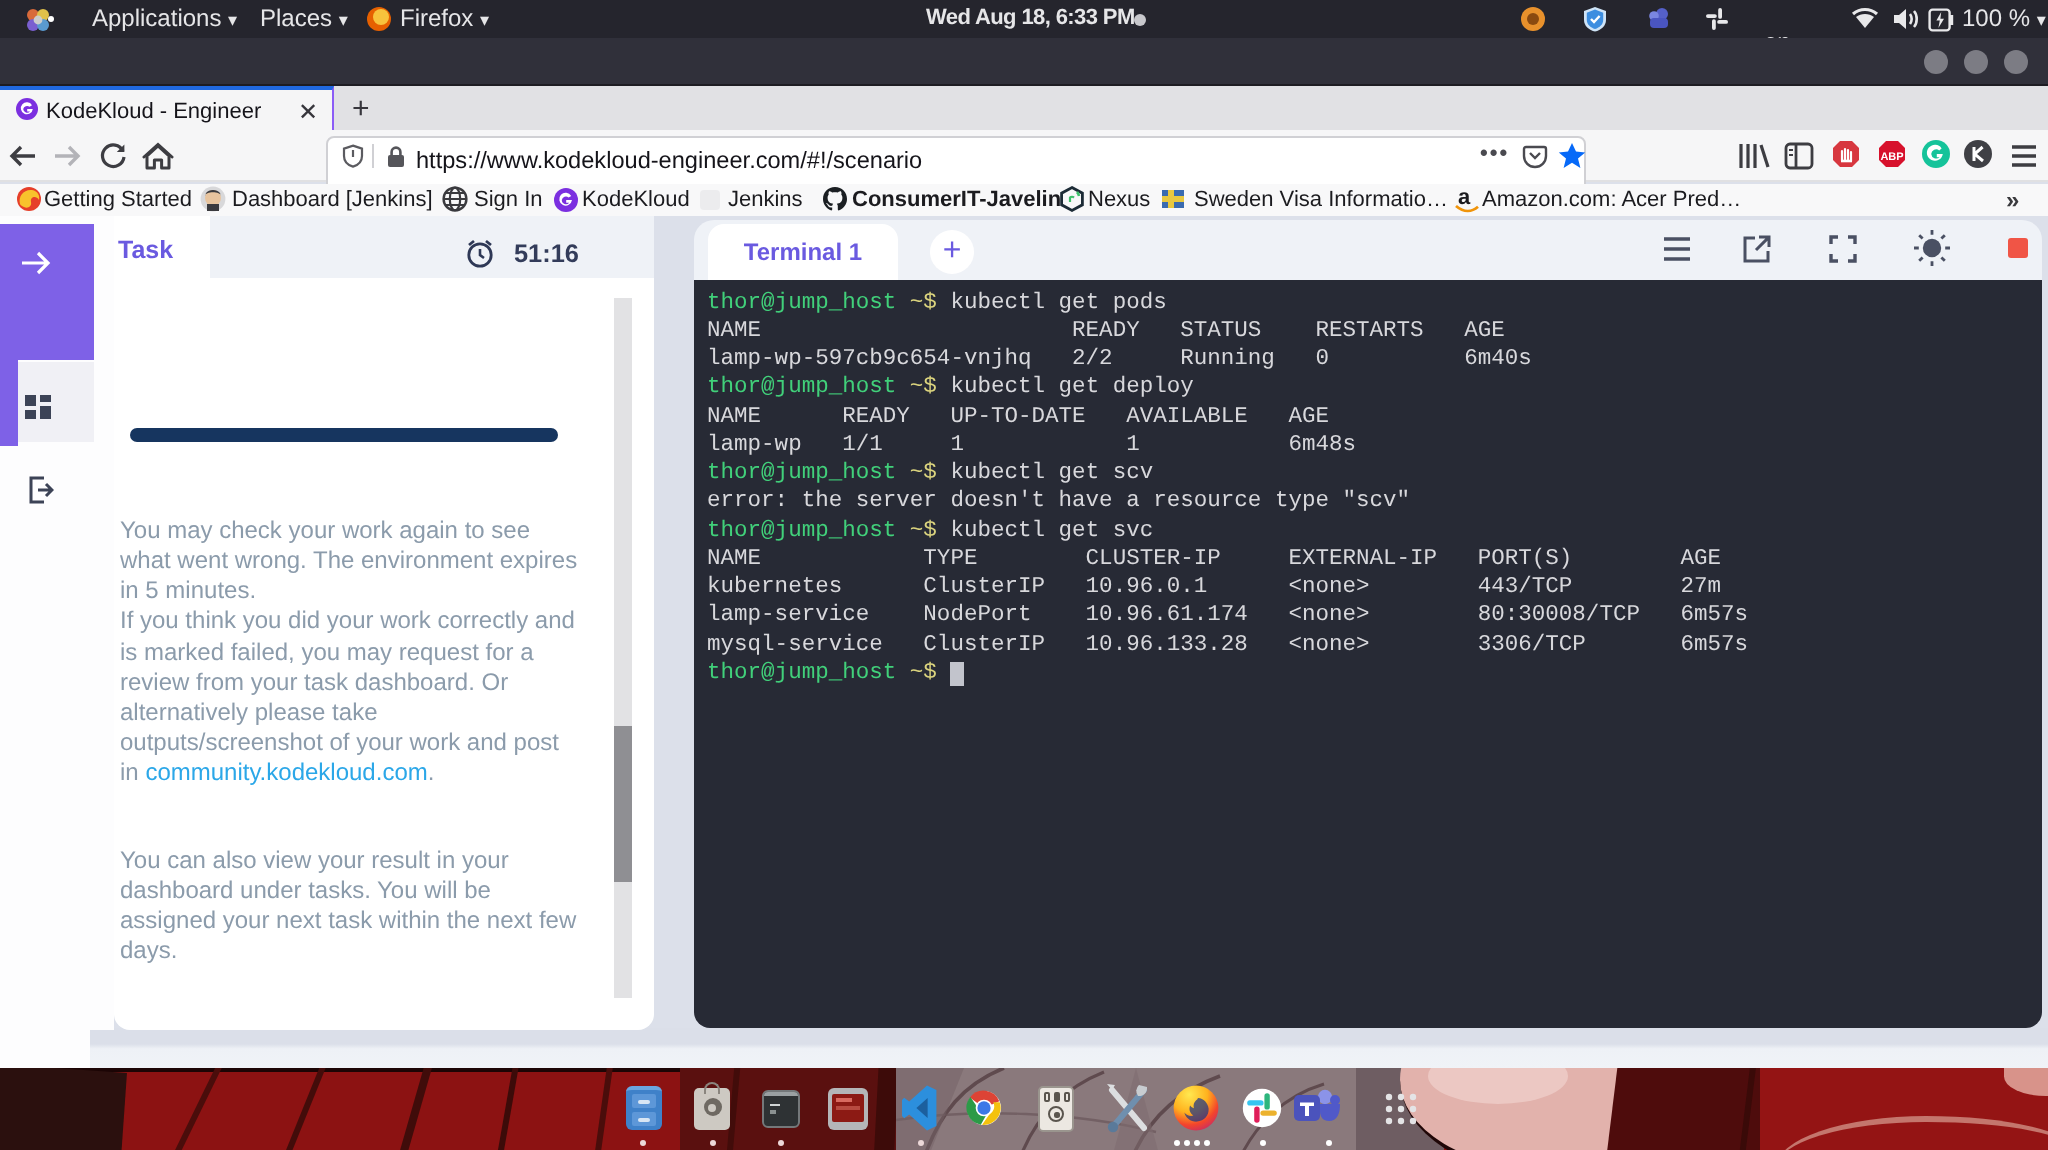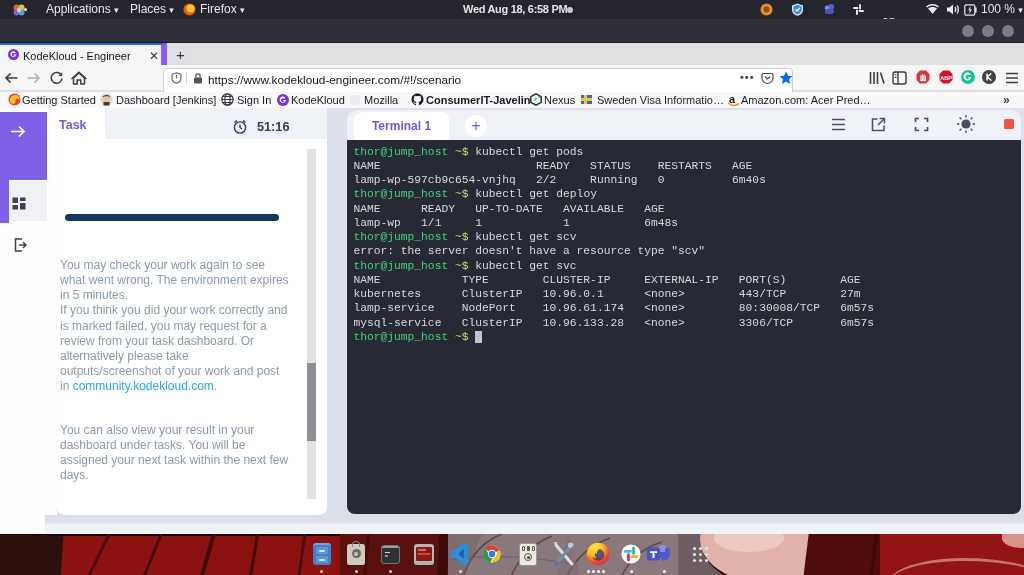--- a/index.html
+++ b/index.html
@@ -60,21 +60,21 @@
   </svg>
   <div class="abs" style="left:24px; top:8px; width:3px; height:3px; border-radius:50%; background:#fff;"></div>
   <div class="abs" style="left:46px; top:2px;">Applications <span style="font-size:9px;">▾</span></div>
   <div class="abs" style="left:130px; top:2px;">Places <span style="font-size:9px;">▾</span></div>
   <svg class="abs" style="left:183px; top:3px;" width="13" height="13" viewBox="0 0 13 13">
     <circle cx="6.5" cy="6.5" r="6" fill="#e66000"></circle>
     <circle cx="7.5" cy="5.5" r="4" fill="#f8c33c"></circle>
   </svg>
   <div class="abs" style="left:200px; top:2px;text-align:center;">Firefox <span style="font-size:9px;">▾</span></div>
 
-  <div class="abs" style="left:463px; top:3px; font-weight:bold; font-size:11px; letter-spacing:-0.3px;">Wed Aug 18, 6:58 PM</div>
+  <div class="abs" style="left:463px; top:3px; font-weight:bold; font-size:11px; letter-spacing:-0.3px;">Wed Aug 18, 6:33 PM</div>
   <div class="abs" style="left:567px; top:7px; width:6px; height:6px; border-radius:50%; background:#c8c8cc;"></div>
 
   <svg class="abs" style="left:760px; top:3px;" width="13" height="13" viewBox="0 0 13 13">
     <circle cx="6.5" cy="6.5" r="6" fill="#e8912c"></circle>
       <circle cx="6.5" cy="6.5" r="3" fill="#8a4a10"></circle>
   </svg>
   <svg class="abs" style="left:791px; top:3px;" width="13" height="13" viewBox="0 0 13 13">
     <path d="M6.5 0.5 L12 2.5 V7 C12 10 9.5 12 6.5 12.8 C3.5 12 1 10 1 7 V2.5 Z" fill="#cfe4f7"></path>
     <path d="M6.5 1.8 L10.6 3.4 V7 C10.6 9.2 8.8 10.8 6.5 11.5 C4.2 10.8 2.4 9.2 2.4 7 V3.4 Z" fill="#3d8ee0"></path>
     <path d="M4.5 6.5 L6 8 L8.8 5" stroke="#fff" stroke-width="1.2" fill="none"></path>
@@ -108,21 +108,21 @@
   <div class="abs" style="left:981px; top:2px;">100 % <span style="font-size:9px;">▾</span></div>
 </div>
 
 <div class="abs" id="titlebar" style="left:0; top:19px; width:1024px; height:24px; background:#30303a; border-bottom:1px solid #1d1c22;">
   <div class="abs" style="left:962px; top:6px; width:12px; height:12px; border-radius:50%; background:#7c7c84;"></div>
   <div class="abs" style="left:982px; top:6px; width:12px; height:12px; border-radius:50%; background:#7c7c84;"></div>
   <div class="abs" style="left:1002px; top:6px; width:12px; height:12px; border-radius:50%; background:#7c7c84;"></div>
 </div>
 
 <div class="abs" id="tabbar" style="left:0; top:43px; width:1024px; height:22px; background:#e1e1e4;">
-  <div class="abs" style="left:0; top:0; width:167px; height:22px; background:#f5f5f6; border-top:2px solid #2069e0; border-right:6px solid #8b5cf6;">
+  <div class="abs" style="left:0; top:0; width:167px; height:22px; background:#f5f5f6; border-top:2px solid #2069e0; border-right:1px solid #8b5cf6;">
     <svg class="abs" style="left:8px; top:3.5px;" width="11" height="11" viewBox="0 0 11 11">
       <circle cx="5.5" cy="5.5" r="5.5" fill="#7b2fe0"></circle>
       <path d="M8 3.6 A3 3 0 1 0 8.4 5.5 H5.6 V6.8 H7 A2 2 0 0 1 3.6 5.5 A2 2 0 0 1 6.8 4.4 Z" fill="#fff"></path>
     </svg>
     <div class="abs" style="left:23px; top:5px; font-size:11px; color:#15141a;">KodeKloud - Engineer</div>
     <div class="abs" style="left:149px; top:4px; font-size:12px; color:#37363c;">✕</div>
   </div>
   <div class="abs" style="left:176px; top:3px; font-size:15px; color:#37363c;">+</div>
 </div>
 
@@ -212,21 +212,21 @@
     <ellipse cx="6.5" cy="6.5" rx="2.6" ry="5.7" fill="none" stroke="#3a3a3e" stroke-width="1.1"></ellipse>
     <path d="M1 6.5 H12 M1.8 3.5 H11.2 M1.8 9.5 H11.2" stroke="#3a3a3e" stroke-width="1.1"></path>
   </svg>
   <div class="abs" style="left:237px; top:2px;">Sign In</div>
   <svg class="abs" style="left:277px; top:2px;" width="12" height="12" viewBox="0 0 12 12">
     <circle cx="6" cy="6" r="6" fill="#7b2fe0"></circle>
     <path d="M8.6 4 A3.2 3.2 0 1 0 9 6 H6.1 V7.4 H7.6 A2.1 2.1 0 0 1 3.9 6 A2.1 2.1 0 0 1 7.3 4.8 Z" fill="#fff"></path>
   </svg>
   <div class="abs" style="left:291px; top:2px;">KodeKloud</div>
   <div class="abs" style="left:350px; top:3px; width:10px; height:10px; background:#ececee; border-radius:2px;"></div>
-  <div class="abs" style="left:364px; top:2px;">Mozilla</div>
+  <div class="abs" style="left:364px; top:2px;">Jenkins</div>
   <svg class="abs" style="left:411px; top:1px;" width="13" height="13" viewBox="0 0 13 13">
     <path d="M6.5 0.5 C3 0.5 0.5 3 0.5 6.5 C0.5 9.2 2.2 11.4 4.7 12.2 C5 12.2 5.1 12 5.1 11.8 V10.7 C3.4 11 3 9.9 3 9.9 C2.7 9.2 2.3 9 2.3 9 C1.7 8.6 2.3 8.6 2.3 8.6 C3 8.7 3.3 9.3 3.3 9.3 C3.9 10.3 4.9 10 5.2 9.8 C5.2 9.4 5.4 9.1 5.6 8.9 C4.2 8.7 2.8 8.2 2.8 5.9 C2.8 5.2 3 4.7 3.4 4.3 C3.3 4.1 3.1 3.5 3.5 2.7 C3.5 2.7 4 2.5 5.1 3.3 C5.6 3.2 6 3.1 6.5 3.1 C7 3.1 7.4 3.2 7.9 3.3 C9 2.5 9.5 2.7 9.5 2.7 C9.9 3.5 9.7 4.1 9.6 4.3 C10 4.7 10.2 5.2 10.2 5.9 C10.2 8.2 8.8 8.7 7.4 8.9 C7.6 9.1 7.9 9.5 7.9 10.1 V11.8 C7.9 12 8 12.2 8.3 12.2 C10.8 11.4 12.5 9.2 12.5 6.5 C12.5 3 10 0.5 6.5 0.5 Z" fill="#1b1f23"></path>
   </svg>
   <div class="abs" style="left:426px; top:2px;font-weight:bold;">ConsumerIT-Javelin</div>
   <svg class="abs" style="left:530px; top:1px;" width="12" height="13" viewBox="0 0 12 13">
     <path d="M6 0.8 L11.2 3.6 V9.4 L6 12.2 L0.8 9.4 V3.6 Z" fill="none" stroke="#1c2b36" stroke-width="1.4"></path>
     <path d="M8.5 3 A4 4 0 0 1 9.5 5" stroke="#3dc06a" stroke-width="1.3" fill="none"></path>
     <path d="M5 8 V5.8 C5.5 5.3 6.5 5.3 7 5.8" stroke="#3dc06a" stroke-width="1.1" fill="none"></path>
   </svg>
   <div class="abs" style="left:544px; top:2px;">Nexus</div>

